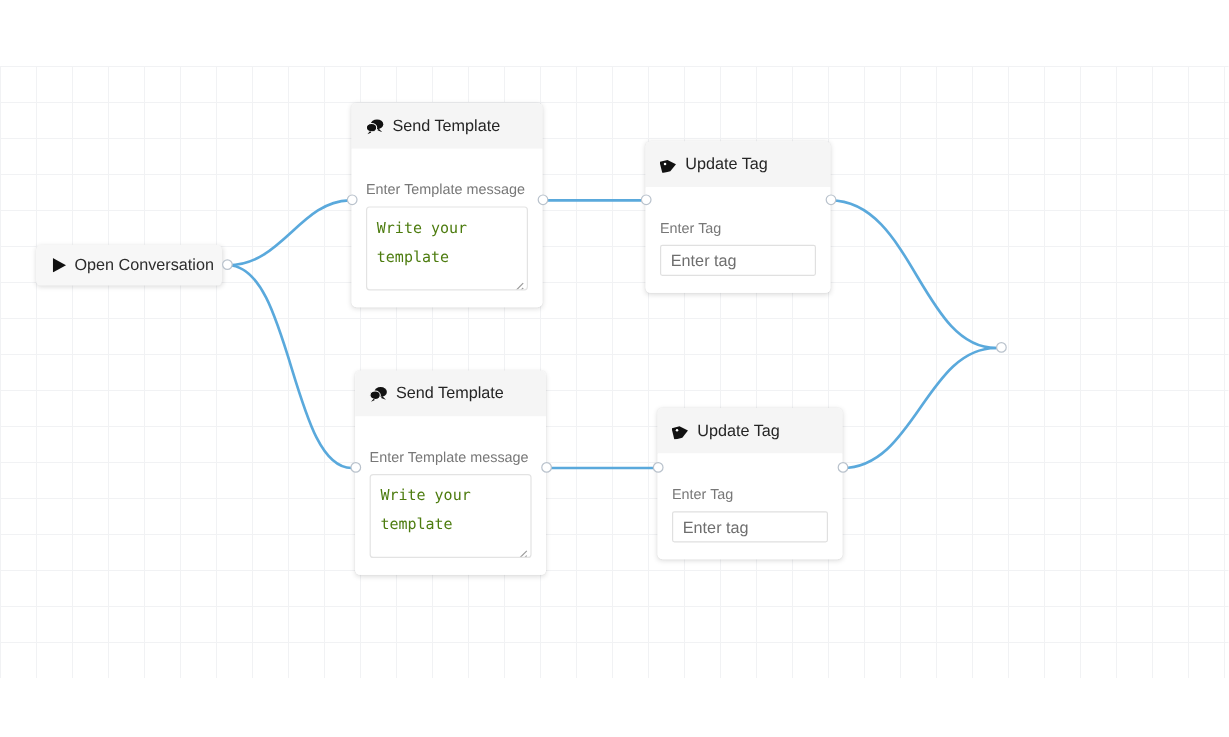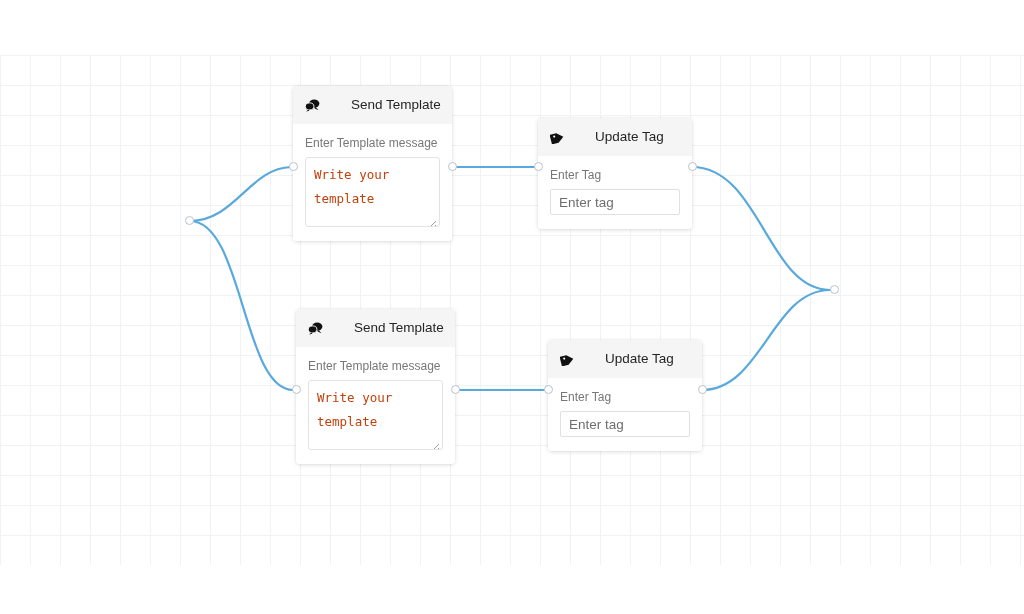--- a/index.html
+++ b/index.html
@@ -82,48 +82,48 @@
     display: flex;
     align-items: center;
     padding: 0 12px;
     box-sizing: border-box;
   }
   .node-header .node-title {
     font-size: 13.5px;
     color: #252525;
     white-space: nowrap;
     line-height: 1;
-    margin-left: 24px;
   }
   .node-body {
     background: #ffffff;
     border-radius: 0 0 4px 4px;
     padding: 12px 12px 14px 12px;
     box-sizing: border-box;
   }
 
   .field-label {
     font-size: 12px;
     color: #777777;
     margin-bottom: 7px;
     line-height: 1.2;
+    margin-top: 15px;
   }
 
   .text-area {
     width: 100%;
     height: 70px;
     border: 1px solid #e3e3e3;
     border-radius: 3px;
     background: #ffffff;
     box-sizing: border-box;
     padding: 5px 8px 0 8px;
     position: relative;
     font-family: "DejaVu Sans Mono", monospace;
     font-size: 12.5px;
-    color: #c2410c;
+    color: #4d7c0f;
     line-height: 24px;
     overflow: hidden;
   }
   .text-area .ta-text {
     display: block;
     white-space: pre-line;
   }
   .resize-grip {
     position: absolute;
     right: 2px;
@@ -185,20 +185,28 @@
 
     <path d="M 452,167 C 482,167 508,167 538,167" fill="none" stroke="#5aa9dc" stroke-width="2.2" stroke-linecap="round"></path>
 
     <path d="M 455,390 C 490,390 515,390 548,390" fill="none" stroke="#5aa9dc" stroke-width="2.2" stroke-linecap="round"></path>
 
     <path d="M 692,167 C 760,167 768,290 830,290" fill="none" stroke="#5aa9dc" stroke-width="2.2" stroke-linecap="round"></path>
 
     <path d="M 702,390 C 762,390 772,290 830,290" fill="none" stroke="#5aa9dc" stroke-width="2.2" stroke-linecap="round"></path>
   </svg>
 
+  <div class="node node-simple" style="left:30px; top:204px; width:155px;">
+    <span class="icon">
+      <svg width="11" height="12" viewBox="0 0 11 12">
+        <polygon points="0,0 11,6 0,12" fill="#111111"></polygon>
+      </svg>
+    </span>
+    <span class="node-title">Open Conversation</span>
+  </div>
   <div class="handle" style="left:185px; top:216px;"></div>
 
   <div class="node" style="left:293px; top:86px; width:159px;">
     <div class="node-header">
       <span class="icon">
         <svg width="15" height="13" viewBox="0 0 15 13">
           <ellipse cx="9.2" cy="4.6" rx="5.2" ry="4.1" fill="#111111"></ellipse>
           <polygon points="10.5,8 13.6,11.2 9.6,9.6" fill="#111111"></polygon>
           <ellipse cx="4.6" cy="7.4" rx="4.3" ry="3.5" fill="#111111" stroke="#ffffff" stroke-width="0.9"></ellipse>
           <polygon points="3.4,10.2 1.2,12.8 4.4,11.4" fill="#111111"></polygon>

